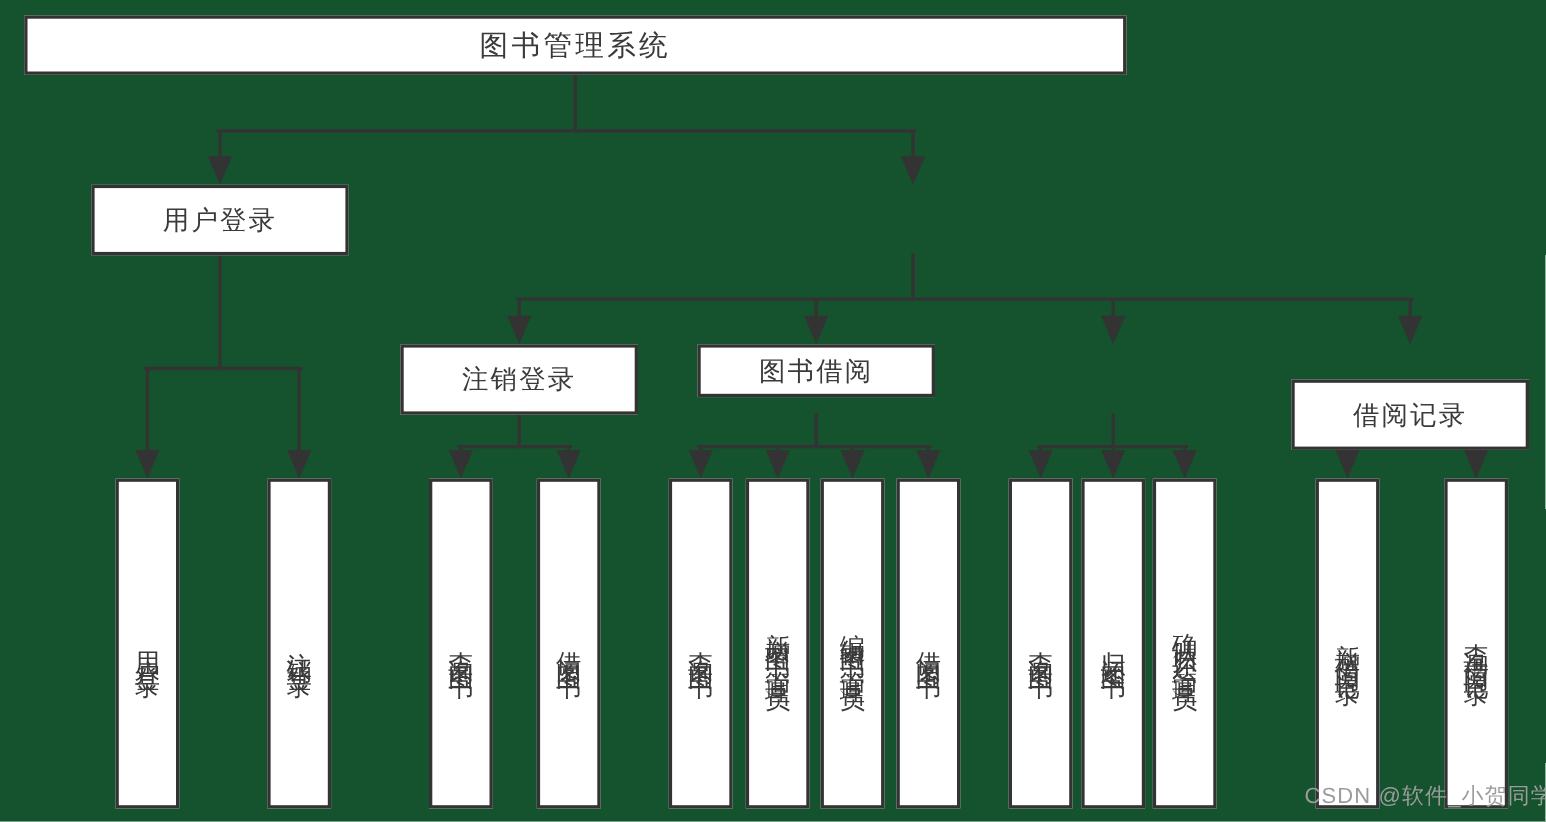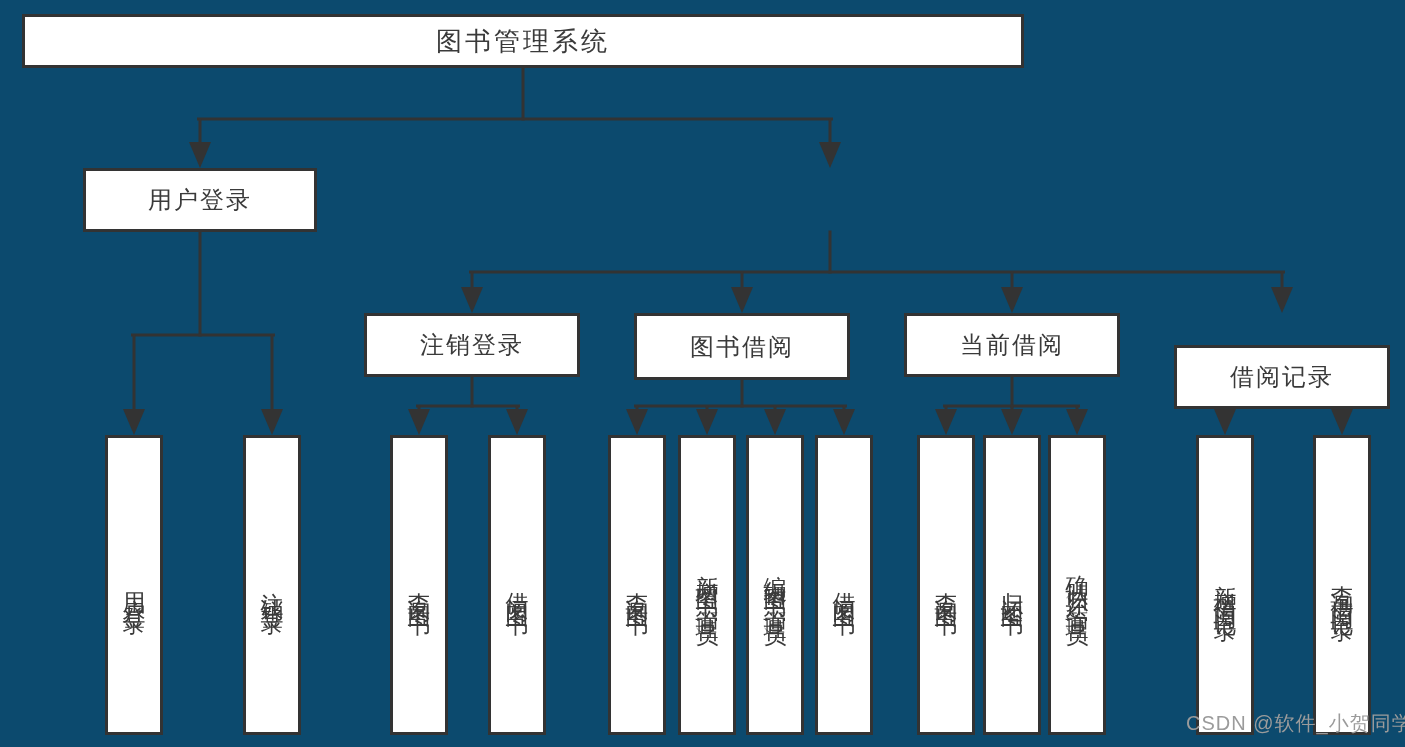--- a/index.html
+++ b/index.html
@@ -4,21 +4,21 @@
 <style>
   html, body {
     margin: 0;
     padding: 0;
     background: #ffffff;
   }
   .canvas {
     position: relative;
     width: 1405px;
     height: 747px;
-    background: #0c4a6e;
+    background: #14532d;
     overflow: hidden;
     font-family: "Liberation Sans", sans-serif;
   }
   #connector-svg {
     position: absolute;
     left: 0;
     top: 0;
     z-index: 1;
   }
   .box {
@@ -118,22 +118,21 @@
       <polygon points="1214,409 1236,409 1225,435" fill="#333333"></polygon>
       <line x1="1342" y1="406" x2="1342" y2="415" stroke="#333333" stroke-width="3"></line>
       <polygon points="1331,409 1353,409 1342,435" fill="#333333"></polygon>
     </svg>
 
   <div class="box hbox rootbox" style="left: 22px; top: 14px; width: 1002px; height: 54px; border-color: rgb(51, 51, 51); color: rgb(58, 58, 58);">图书管理系统</div>
 
   <div class="box hbox" style="left: 83px; top: 168px; width: 234px; height: 64px; border-color: rgb(51, 51, 51); color: rgb(58, 58, 58);">用户登录</div>
 
   <div class="box hbox" style="left: 364px; top: 313px; width: 216px; height: 64px; border-color: rgb(51, 51, 51); color: rgb(58, 58, 58);">注销登录</div>
-  <div class="box hbox" style="left: 634px; top: 313px; width: 216px; height: 67px; border-color: rgb(51, 51, 51); color: rgb(58, 58, 58);">图书借阅</div>
-  <div class="box hbox" style="left: 904px; top: 313px; width: 216px; height: 64px; border-color: rgb(51, 51, 51); color: rgb(58, 58, 58);">当前借阅</div>
+  <div class="box hbox" style="left: 634px; top: 313px; width: 216px; height: 48px; border-color: rgb(51, 51, 51); color: rgb(58, 58, 58);">图书借阅</div>
   <div class="box hbox" style="left: 1174px; top: 313px; width: 216px; height: 64px; border-color: rgb(51, 51, 51); color: rgb(58, 58, 58); margin-top: 32px;">借阅记录</div>
 
   <div class="box vbox" style="left: 105px; top: 435px; width: 58px; height: 300px; border-color: rgb(51, 51, 51); color: rgb(58, 58, 58);">用户登录</div>
   <div class="box vbox" style="left: 243px; top: 435px; width: 58px; height: 300px; border-color: rgb(51, 51, 51); color: rgb(58, 58, 58);">注销登录</div>
 
   <div class="box vbox" style="left: 390px; top: 435px; width: 58px; height: 300px; border-color: rgb(51, 51, 51); color: rgb(58, 58, 58);">查询图书</div>
   <div class="box vbox" style="left: 488px; top: 435px; width: 58px; height: 300px; border-color: rgb(51, 51, 51); color: rgb(58, 58, 58);">借阅图书</div>
 
   <div class="box vbox" style="left: 608px; top: 435px; width: 58px; height: 300px; border-color: rgb(51, 51, 51); color: rgb(58, 58, 58);">查询图书</div>
   <div class="box vbox" style="left: 678px; top: 435px; width: 58px; height: 300px; border-color: rgb(51, 51, 51); color: rgb(58, 58, 58);">新增图书（管理员）</div>

